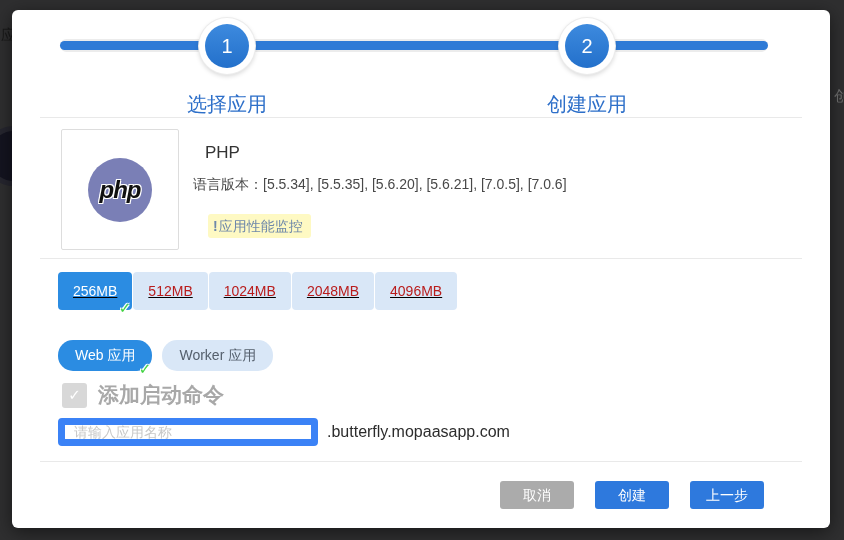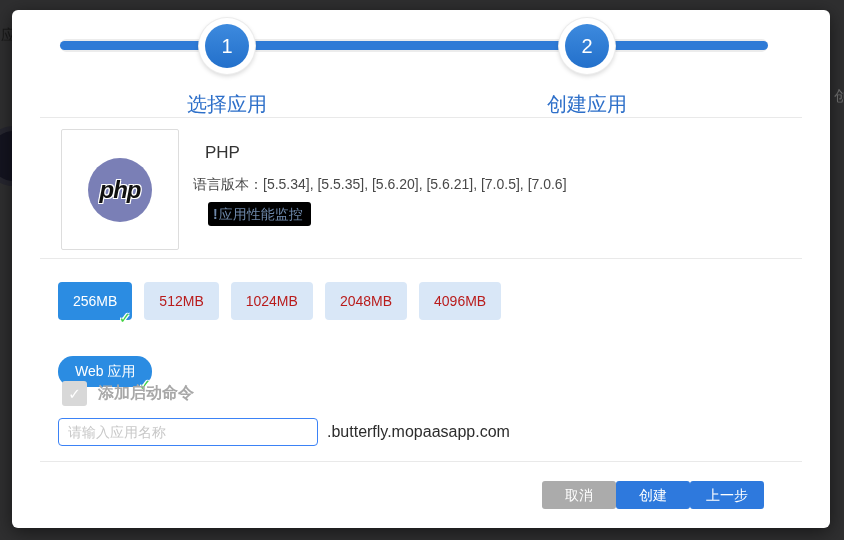--- a/index.html
+++ b/index.html
@@ -46,55 +46,55 @@
   .app-card { position:absolute; left:49px; top:119px; width:116px; height:119px;
     border:1px solid #dddddd; border-radius:2px; background:#fff;
     display:flex; align-items:center; justify-content:center; }
   .php-logo { width:64px; height:64px; border-radius:50%; background:#7a7fb6;
     display:flex; align-items:center; justify-content:center; }
   .php-logo span { font-style:italic; font-weight:bold; font-size:24px; color:#101010;
     letter-spacing:-1px;
     text-shadow:-1px -1px 0 #fff, 1px -1px 0 #fff, -1px 1px 0 #fff, 1px 1px 0 #fff; }
   .app-title { position:absolute; left:193px; top:133px; font-size:17px; color:#333; }
   .app-versions { position:absolute; left:181px; top:166px; font-size:14px; color:#484848; }
-  .badge { position:absolute; left:196px; top:192px; background:#000000; color:#6e88aa;
+  .badge { position:absolute; left:196px; top:204px; background:#fef9c3; color:#6e88aa;
     font-size:14px; padding:4px 8px 4px 5px; border-radius:3px; line-height:1.15; }
   .badge .excl { font-weight:bold; margin-right:1px; }
 
   
-  .mem-row { position:absolute; left:46px; top:272px; display:flex; gap:12px; }
+  .mem-row { position:absolute; left:46px; top:262px; display:flex; gap:1px;text-decoration:underline; }
   .pill-btn { position:relative; background:#d9e7f7; color:#b91c1c; font-size:14px;
     padding:12px 15px; border-radius:4px; line-height:1; text-align:center; cursor:pointer; }
   .pill-btn.selected { background:#2b8ce2; color:#fff; }
   .check { position:absolute; right:1px; bottom:-5px; color:#3fd23f; font-size:15px;
     font-weight:bold; line-height:1;
     text-shadow:-1px -1px 0 #fff, 1px -1px 0 #fff, -1px 1px 0 #fff, 1px 1px 0 #fff; }
 
-  .type-row { position:absolute; left:46px; top:346px; display:flex; gap:10px; }
+  .type-row { position:absolute; left:46px; top:330px; display:flex; gap:10px; }
   .type-btn { position:relative; background:#d9e7f7; color:#55606d; font-size:14px;
     padding:8px 17px; border-radius:15px; line-height:1.1; cursor:pointer; }
   .type-btn.selected { background:#2b8ce2; color:#fff; }
 
   
   .cmd-row { position:absolute; left:50px; top:371px; display:flex; align-items:center; gap:11px; }
   .checkbox { width:25px; height:25px; background:#d8d8d8; border-radius:3px;
     display:flex; align-items:center; justify-content:center;
     color:#fff; font-size:15px; font-weight:bold; }
-  .cmd-label { color:#a8a8a8; font-size:16px; font-weight:bold; }
+  .cmd-label { color:#a8a8a8; font-size:21px; font-weight:bold; }
 
   
   .name-row { position:absolute; left:46px; top:408px; display:flex; align-items:center; }
-  .app-name { width:260px; height:28px; border:1px solid #3b82f6; border-radius:4px;
+  .app-name { width:260px; height:28px; border:7px solid #3b82f6; border-radius:4px;
     padding:0 9px; font-size:14px; color:#333; box-sizing:border-box; outline:none;
     font-family:"Liberation Sans","DejaVu Sans",sans-serif; }
   .app-name::placeholder { color:#c8c8c8; }
   .domain { margin-left:9px; font-size:16px; color:#2c2c2c; }
 
   
-  .footer { position:absolute; right:66px; top:471px; display:flex; }
+  .footer { position:absolute; right:66px; top:471px; display:flex; gap:21px; }
   .btn { min-width:74px; height:28px; border:none; border-radius:3px; color:#fff;
     font-size:14px; display:flex; align-items:center; justify-content:center;
     padding:0 15px; box-sizing:border-box; cursor:pointer; line-height:1;
     font-family:"Liberation Sans","DejaVu Sans",sans-serif; }
   .btn-cancel { background:#ababab; }
   .btn-blue  { background:#2e79dd; }
 </style>
 </head>
 <body>
 
@@ -146,20 +146,23 @@
     <div class="pill-btn">
       <span>4096MB</span>
     </div>
   </div>
 
   <div class="type-row">
     <div class="type-btn selected">
       <span>Web 应用</span>
       <span class="check">✓</span>
     </div>
+    <div class="type-btn">
+      <span>Worker 应用</span>
+    </div>
   </div>
 
   <div class="cmd-row">
     <div class="checkbox">
       <span>✓</span>
     </div>
     <div class="cmd-label">添加启动命令</div>
   </div>
 
   <div class="name-row">

